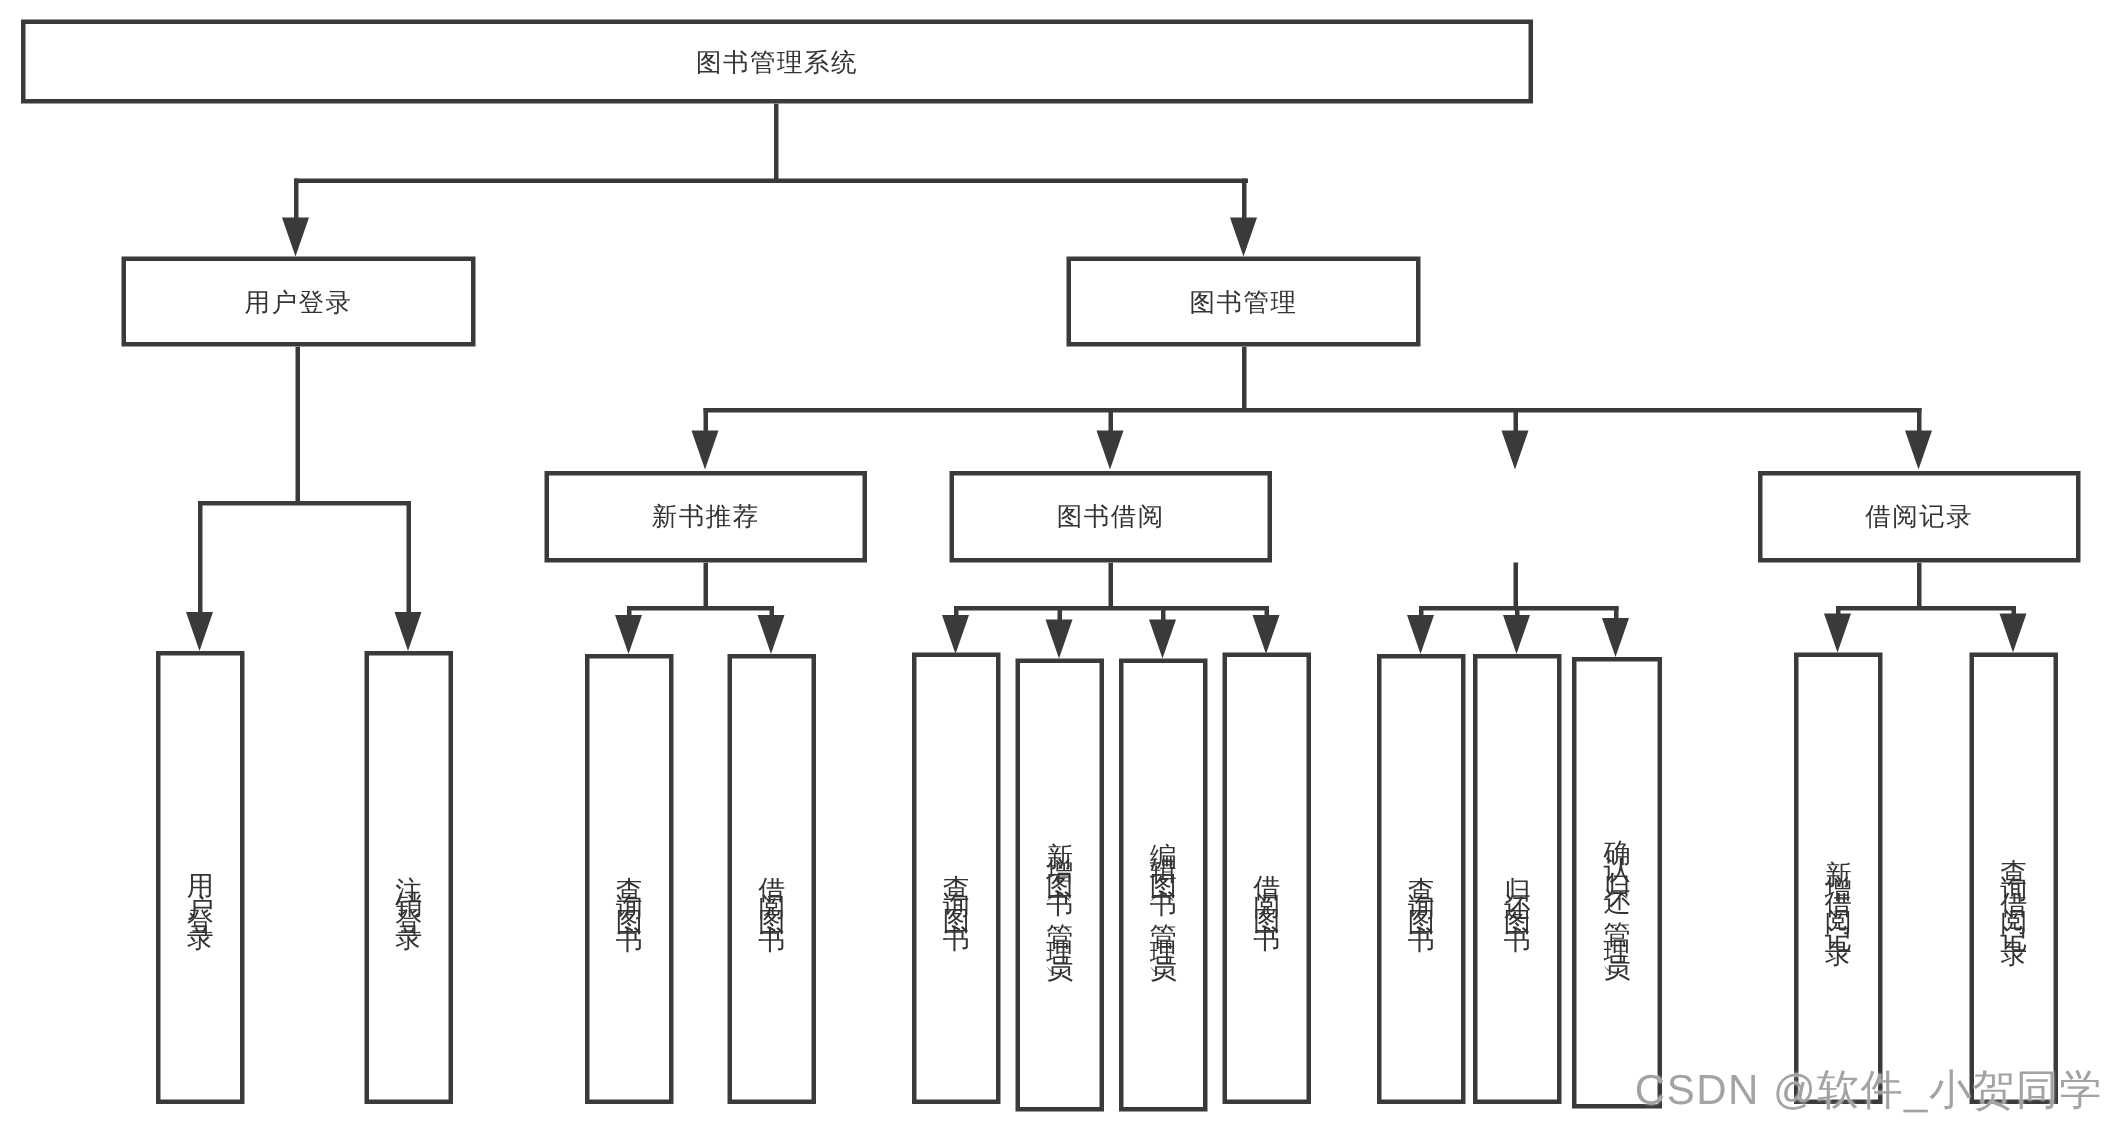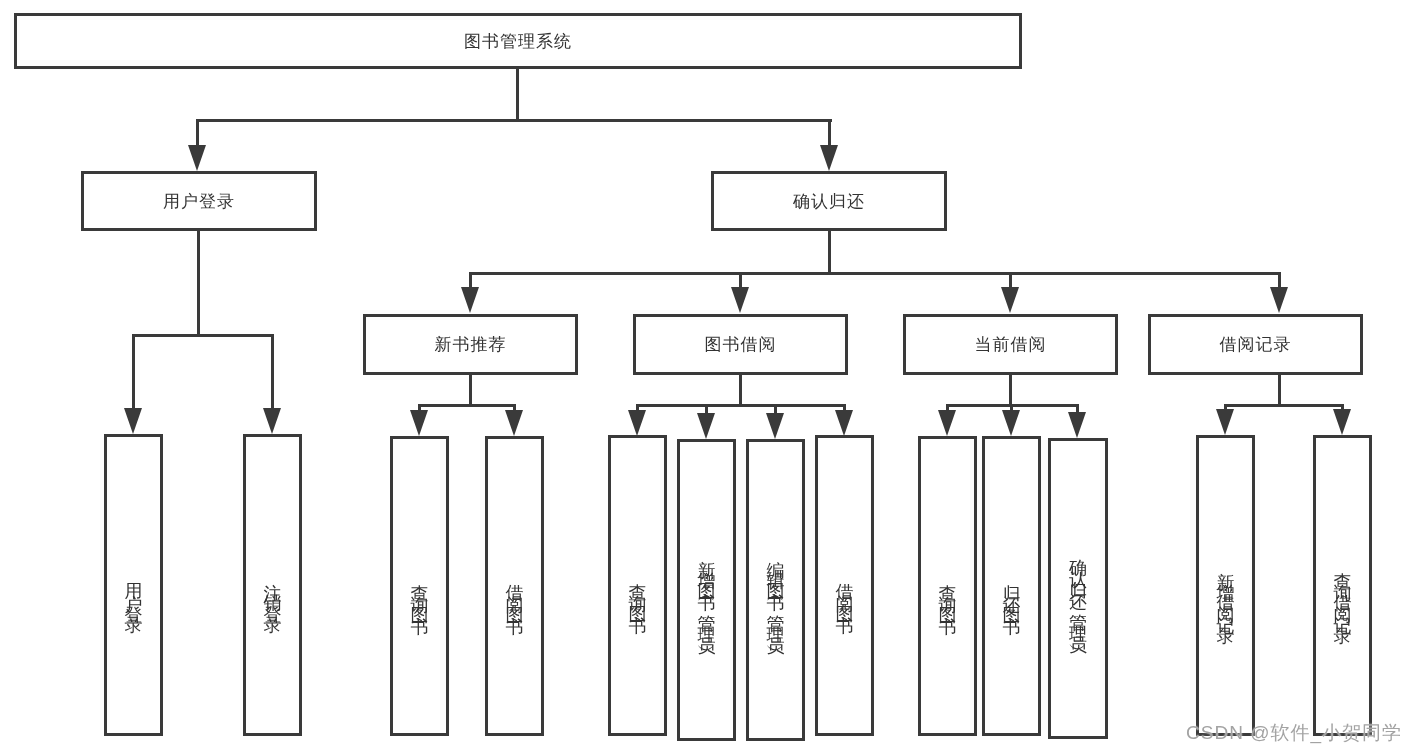--- a/index.html
+++ b/index.html
@@ -53,21 +53,21 @@
     width:0;height:0;
     border-left:9px solid transparent;
     border-right:9px solid transparent;
     border-top:26px solid var(--line);
     z-index:1;
   }
   .watermark{
     position:absolute;
     right:3px;
     bottom:1px;
-    font-size:19px;
+    font-size:28px;
     color:var(--wm);
     letter-spacing:1px;
     text-shadow:0 0 2px #ffffff;
     z-index:3;
     white-space:nowrap;
   }
 </style>
 </head>
 <body>
 
@@ -81,21 +81,21 @@
   <div class="hline" style="left:196px;top:119px;width:636px"></div>
   <div class="vline" style="left:196px;top:119px;height:30px"></div>
   <div class="ahead" style="left:188px;top:145px"></div>
   <div class="vline" style="left:828px;top:119px;height:30px"></div>
   <div class="ahead" style="left:820px;top:145px"></div>
 
   <div class="node" style="left:81px;top:171px;width:236px;height:60px">
     <span>用户登录</span>
   </div>
   <div class="node" style="left:711px;top:171px;width:236px;height:60px">
-    <span>确认归还</span>
+    <span>图书管理</span>
   </div>
 
   <div class="vline" style="left:197px;top:231px;height:104px"></div>
   <div class="hline" style="left:132px;top:334px;width:142px"></div>
   <div class="vline" style="left:132px;top:334px;height:78px"></div>
   <div class="ahead" style="left:124px;top:408px"></div>
   <div class="vline" style="left:271px;top:334px;height:78px"></div>
   <div class="ahead" style="left:263px;top:408px"></div>
 
   <div class="vline" style="left:828px;top:231px;height:42px"></div>
@@ -108,24 +108,21 @@
   <div class="ahead" style="left:1001px;top:287px"></div>
   <div class="vline" style="left:1278px;top:272px;height:18px"></div>
   <div class="ahead" style="left:1270px;top:287px"></div>
 
   <div class="node" style="left:633px;top:314px;width:215px;height:61px">
     <span>图书借阅</span>
   </div>
   <div class="node" style="left:363px;top:314px;width:215px;height:61px">
     <span>新书推荐</span>
   </div>
-  <div class="node" style="left:903px;top:314px;width:215px;height:61px">
-    <span>当前借阅</span>
-  </div>
-  <div class="node" style="left:1148px;top:314px;width:215px;height:61px">
+  <div class="node" style="left:1172px;top:314px;width:215px;height:61px">
     <span>借阅记录</span>
   </div>
 
   <div class="vline" style="left:469px;top:375px;height:31px"></div>
   <div class="hline" style="left:418px;top:404px;width:98px"></div>
   <div class="vline" style="left:418px;top:404px;height:10px"></div>
   <div class="ahead" style="left:410px;top:410px"></div>
   <div class="vline" style="left:513px;top:404px;height:10px"></div>
   <div class="ahead" style="left:505px;top:410px"></div>
 

